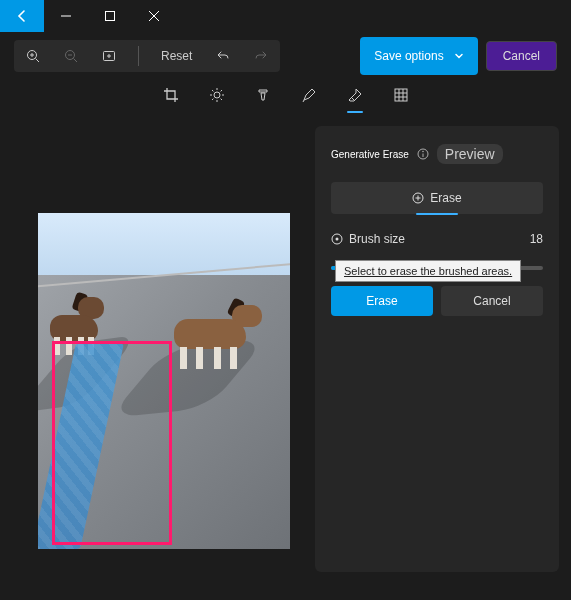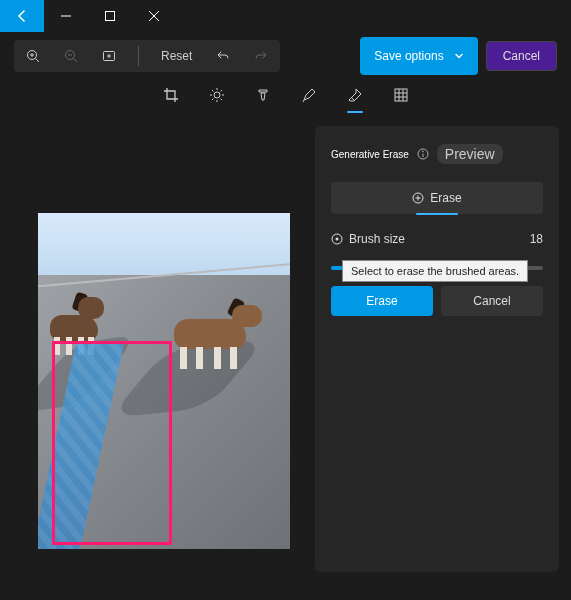--- a/index.html
+++ b/index.html
@@ -269,20 +269,20 @@
         <span>Brush size</span>
       </div>
       <span>18</span>
     </div>
     <div class="slider">
       <div class="slider-fill"></div>
       <div class="slider-thumb"></div>
     </div>
 
     <div style="position:relative;">
-      <div class="tooltip" style="top:-26px; left:11px;">Select to erase the brushed areas.</div>
+      <div class="tooltip" style="top:-26px; left:4px;text-decoration:underline;">Select to erase the brushed areas.</div>
       <div class="action-row">
         <button class="act-btn primary">Erase</button>
         <button class="act-btn secondary">Cancel</button>
       </div>
     </div>
   </div>
 </div>
 
 </body></html>

